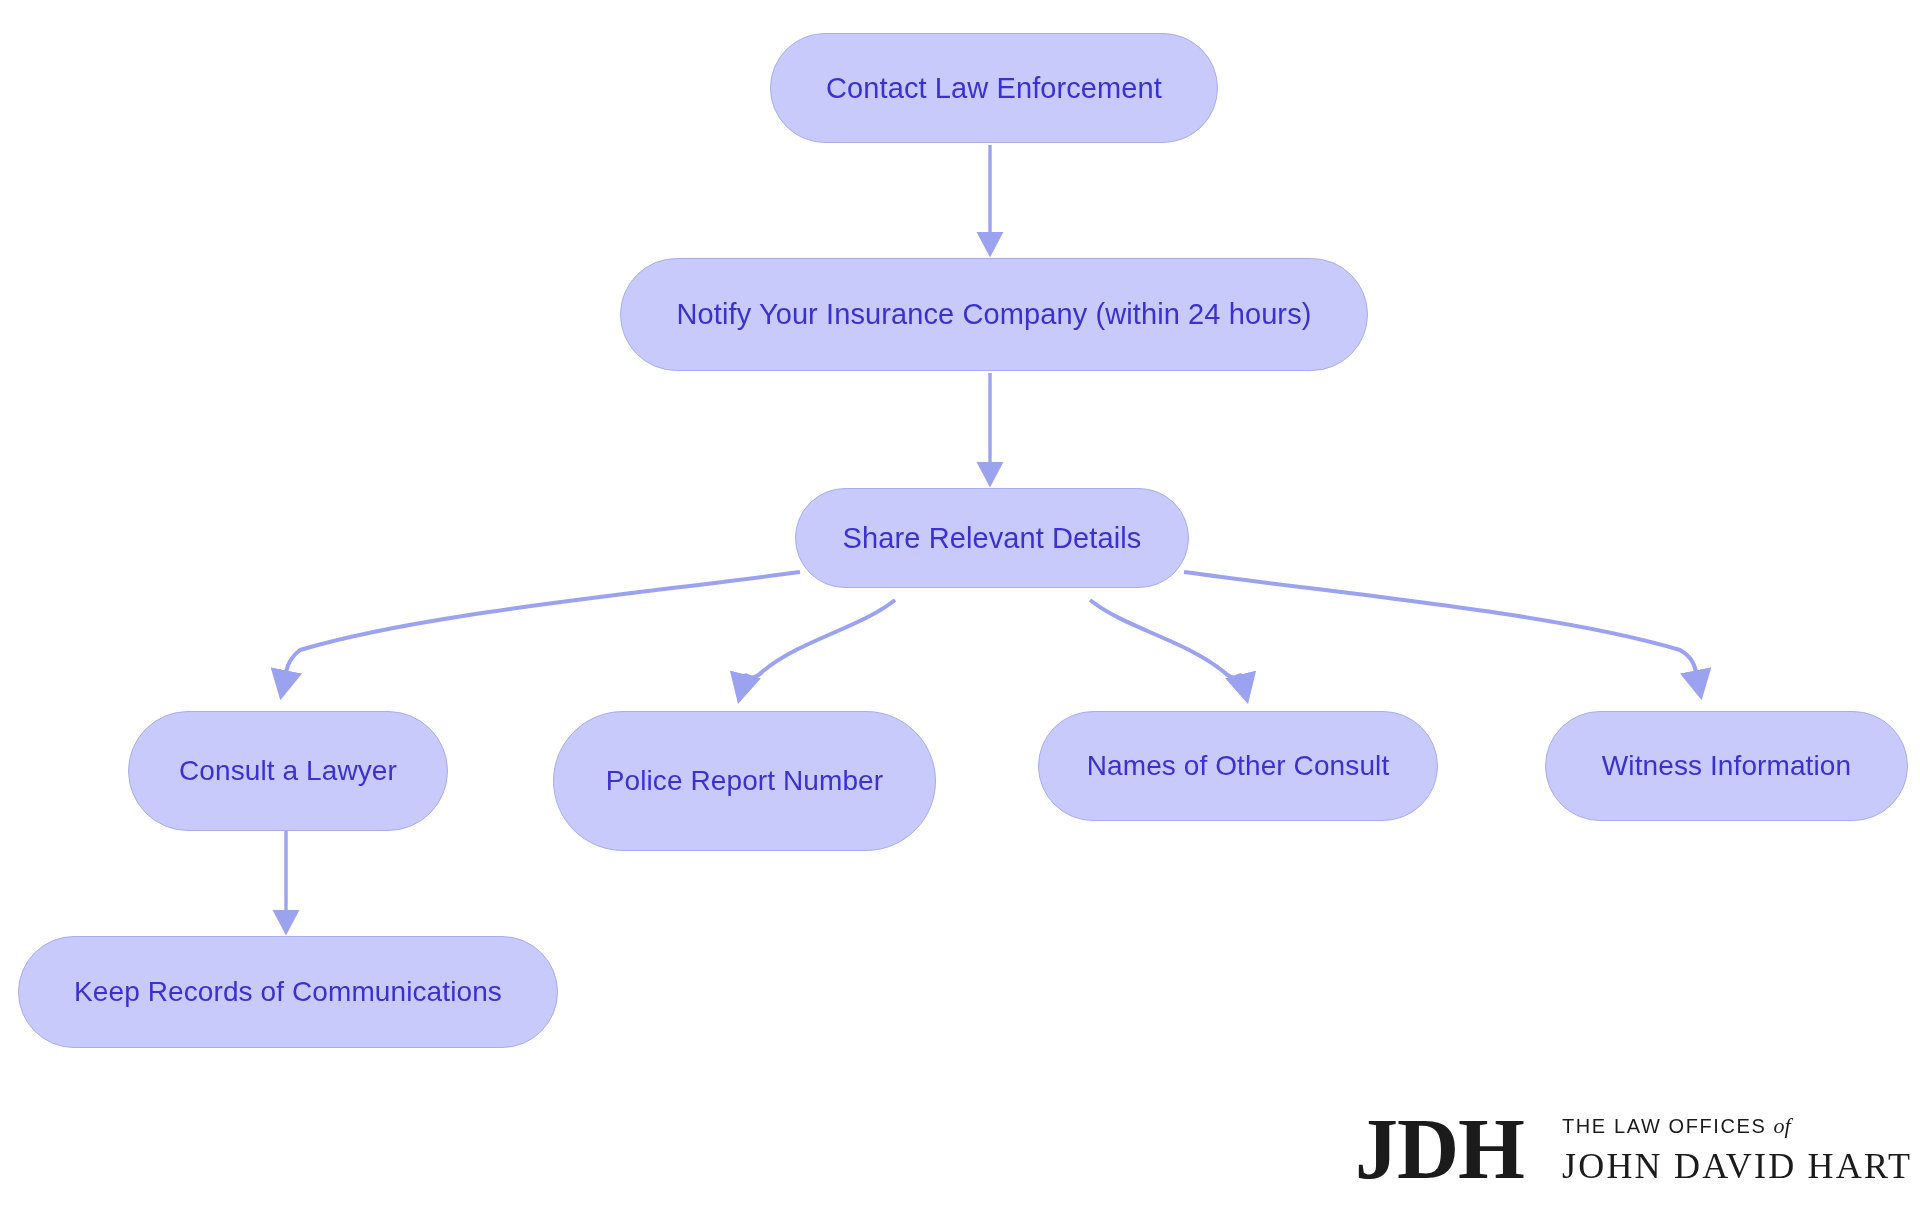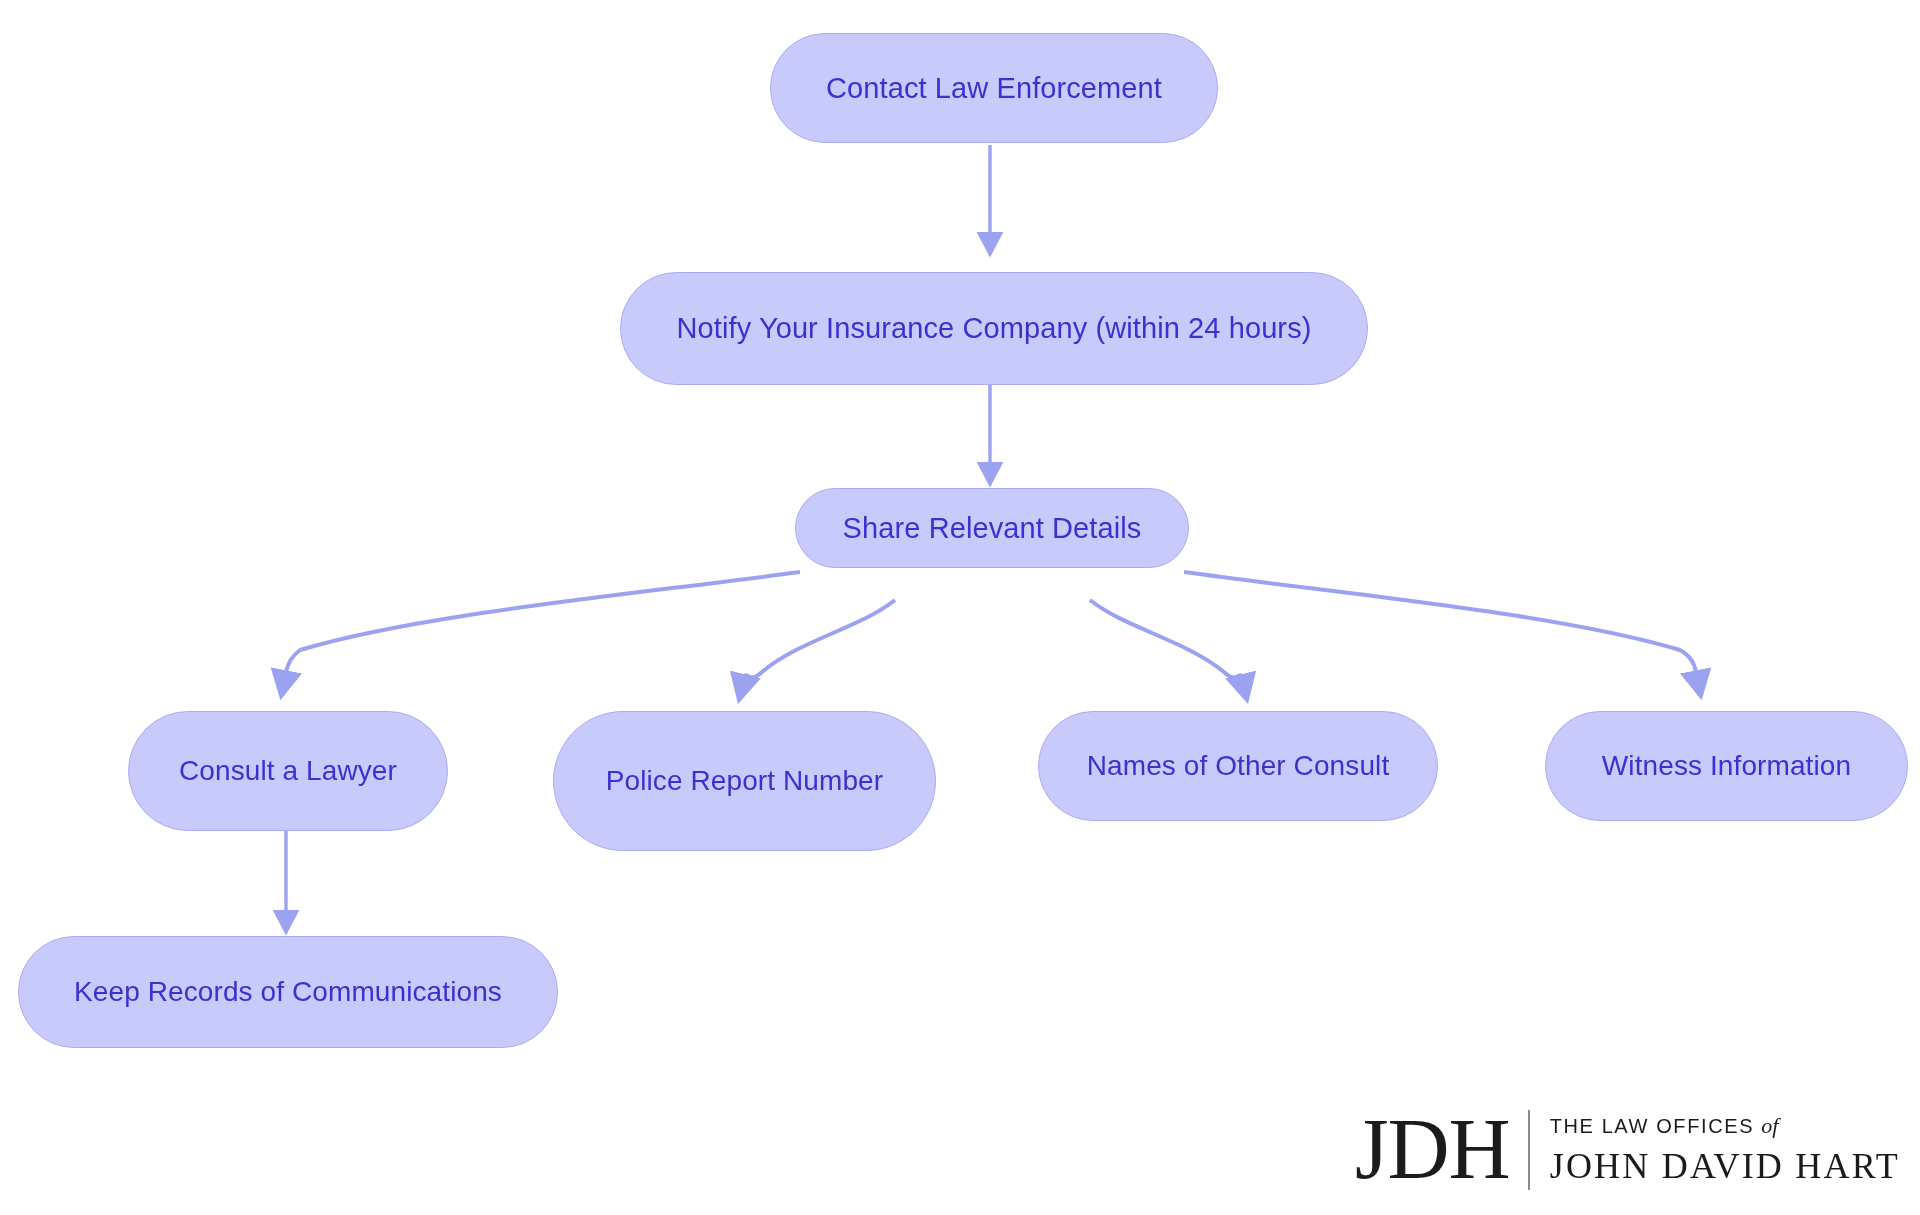--- a/index.html
+++ b/index.html
@@ -43,22 +43,22 @@
     user-select: none;
   }
   .node-label {
     display: block;
     line-height: 1;
     text-align: right;
   }
 
   
   #node-contact-law-enforcement { left: 770px; top: 33px;  width: 448px; height: 110px; font-size: 29px; }
-  #node-notify-insurance        { left: 620px; top: 258px; width: 748px; height: 113px; font-size: 29px; margin-top: 14px; }
-  #node-share-details           { left: 795px; top: 488px; width: 394px; height: 80px; font-size: 29px; }
+  #node-notify-insurance        { left: 620px; top: 258px; width: 748px; height: 113px; font-size: 29px; }
+  #node-share-details           { left: 795px; top: 488px; width: 394px; height: 100px; font-size: 29px; }
   #node-consult-lawyer          { left: 128px; top: 711px; width: 320px; height: 120px; font-size: 28px; }
   #node-police-report           { left: 553px; top: 711px; width: 383px; height: 140px; font-size: 28px; }
   #node-names-drivers           { left: 1038px; top: 711px; width: 400px; height: 110px; font-size: 28px; }
   #node-witness-info            { left: 1545px; top: 711px; width: 363px; height: 110px; font-size: 28px; }
   #node-keep-records            { left: 18px;  top: 936px; width: 540px; height: 112px; font-size: 28px; }
 
   
   #brand-logo {
     position: absolute;
     left: 1355px;
@@ -67,21 +67,21 @@
     height: 92px;
     display: flex;
     align-items: center;
     gap: 0;
   }
   #logo-monogram {
     font-family: "Liberation Serif", serif;
     font-size: 86px;
     line-height: 0.9;
     color: #1b1b1b;
-    font-weight: 400;
+    font-weight: 700;
     letter-spacing: -1px;
     padding-right: 18px;
   }
   #logo-divider {
     width: 2px;
     height: 80px;
     background: #8c8c8c;
     margin-right: 20px;
   }
   #logo-wordmark {

